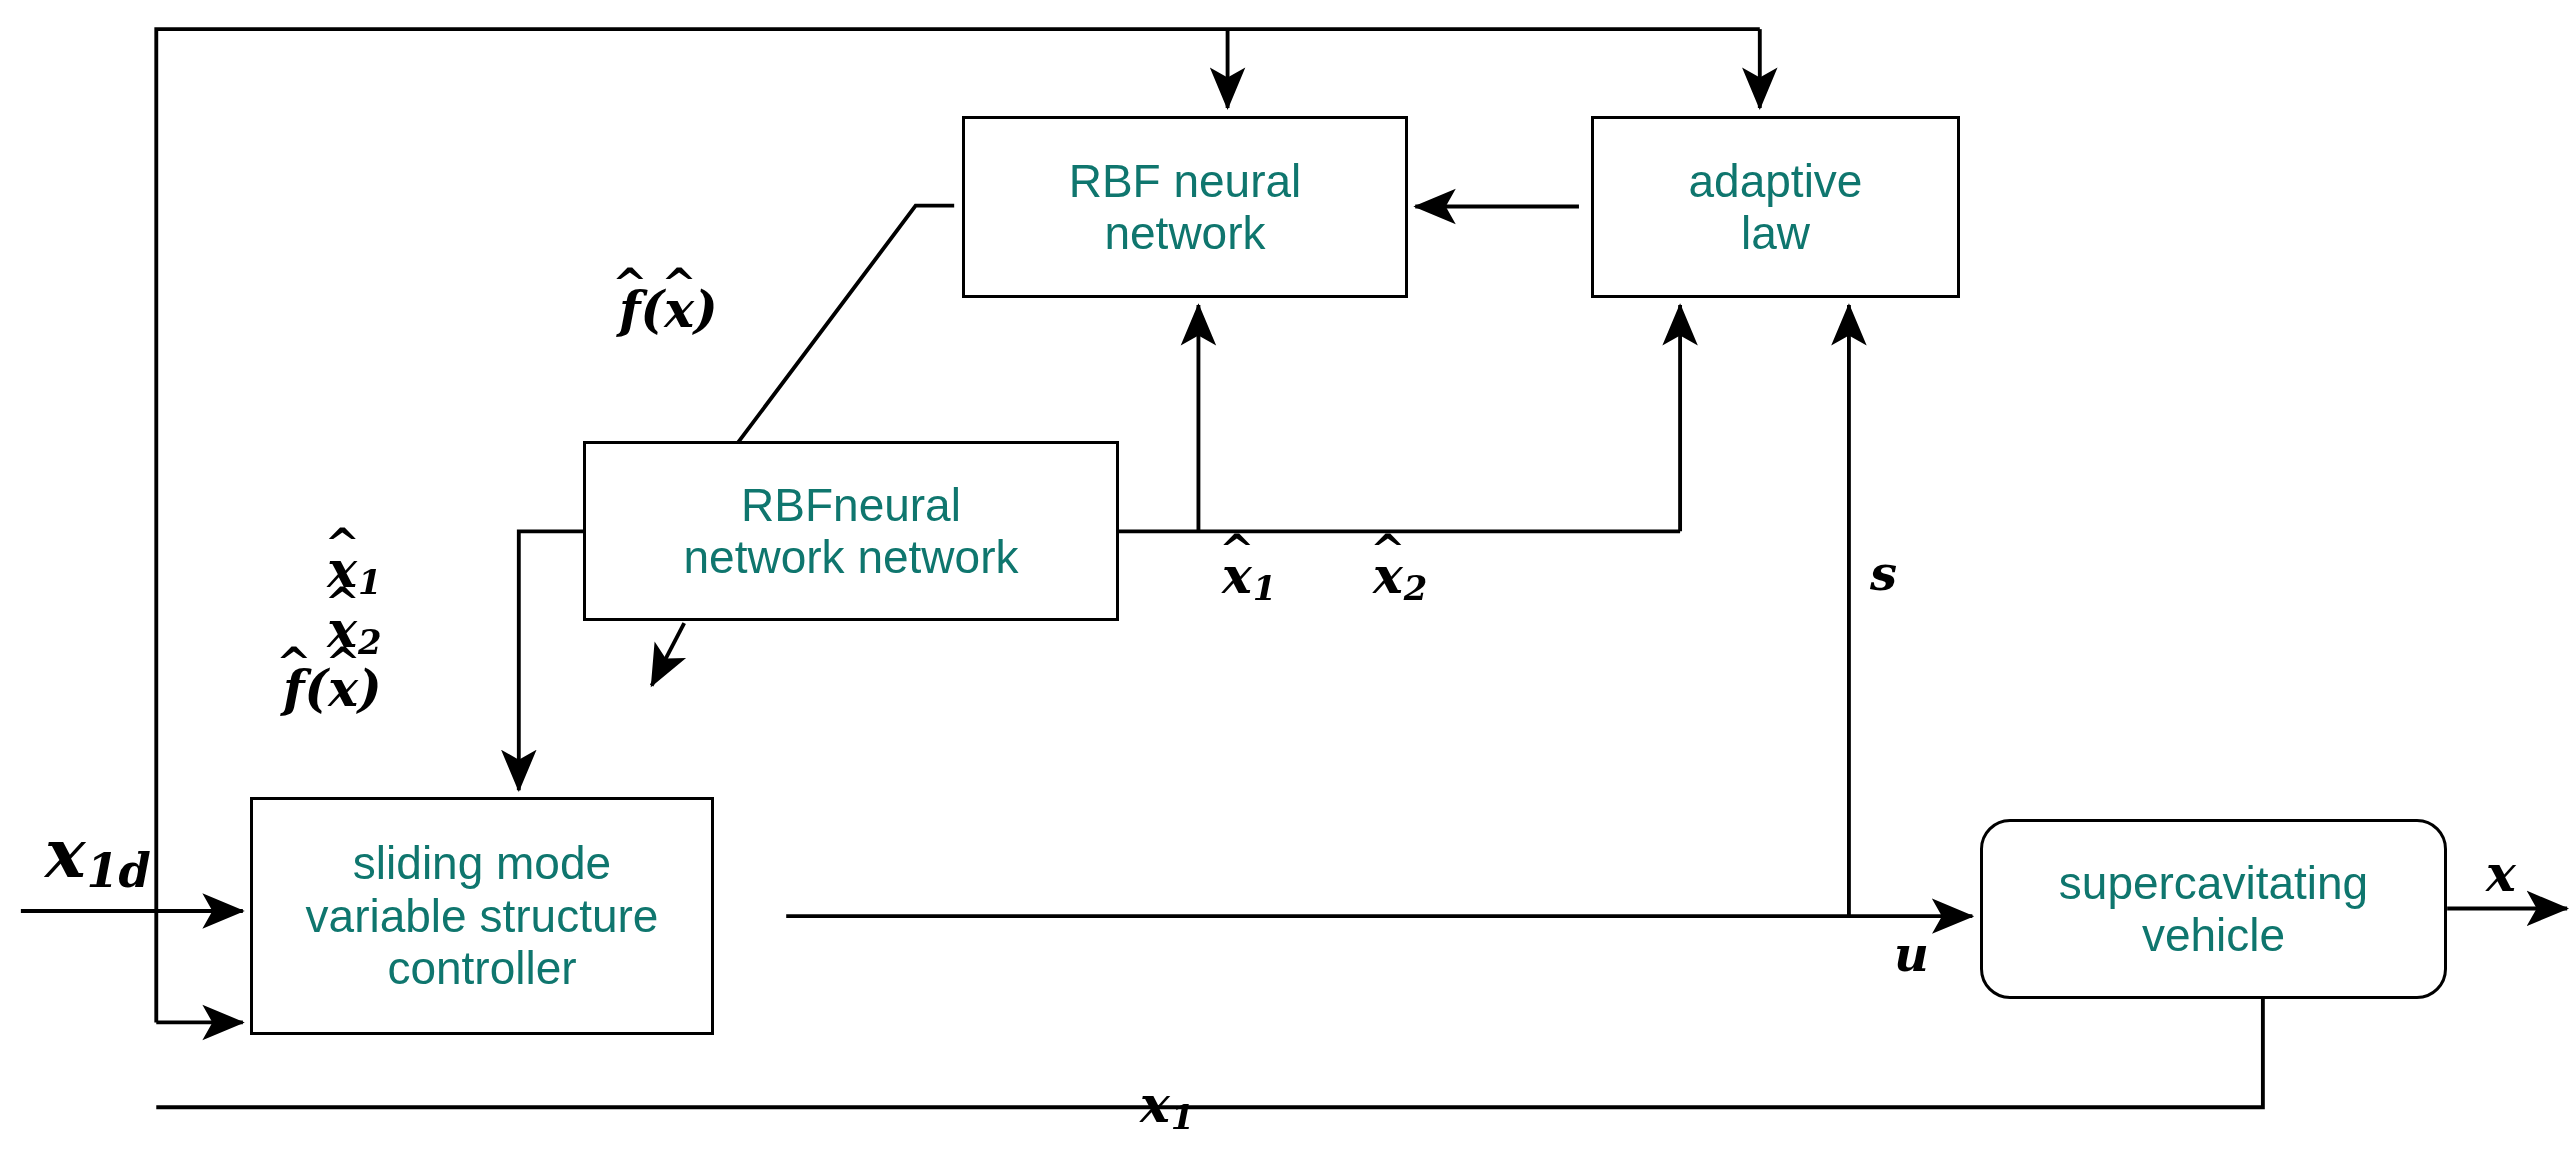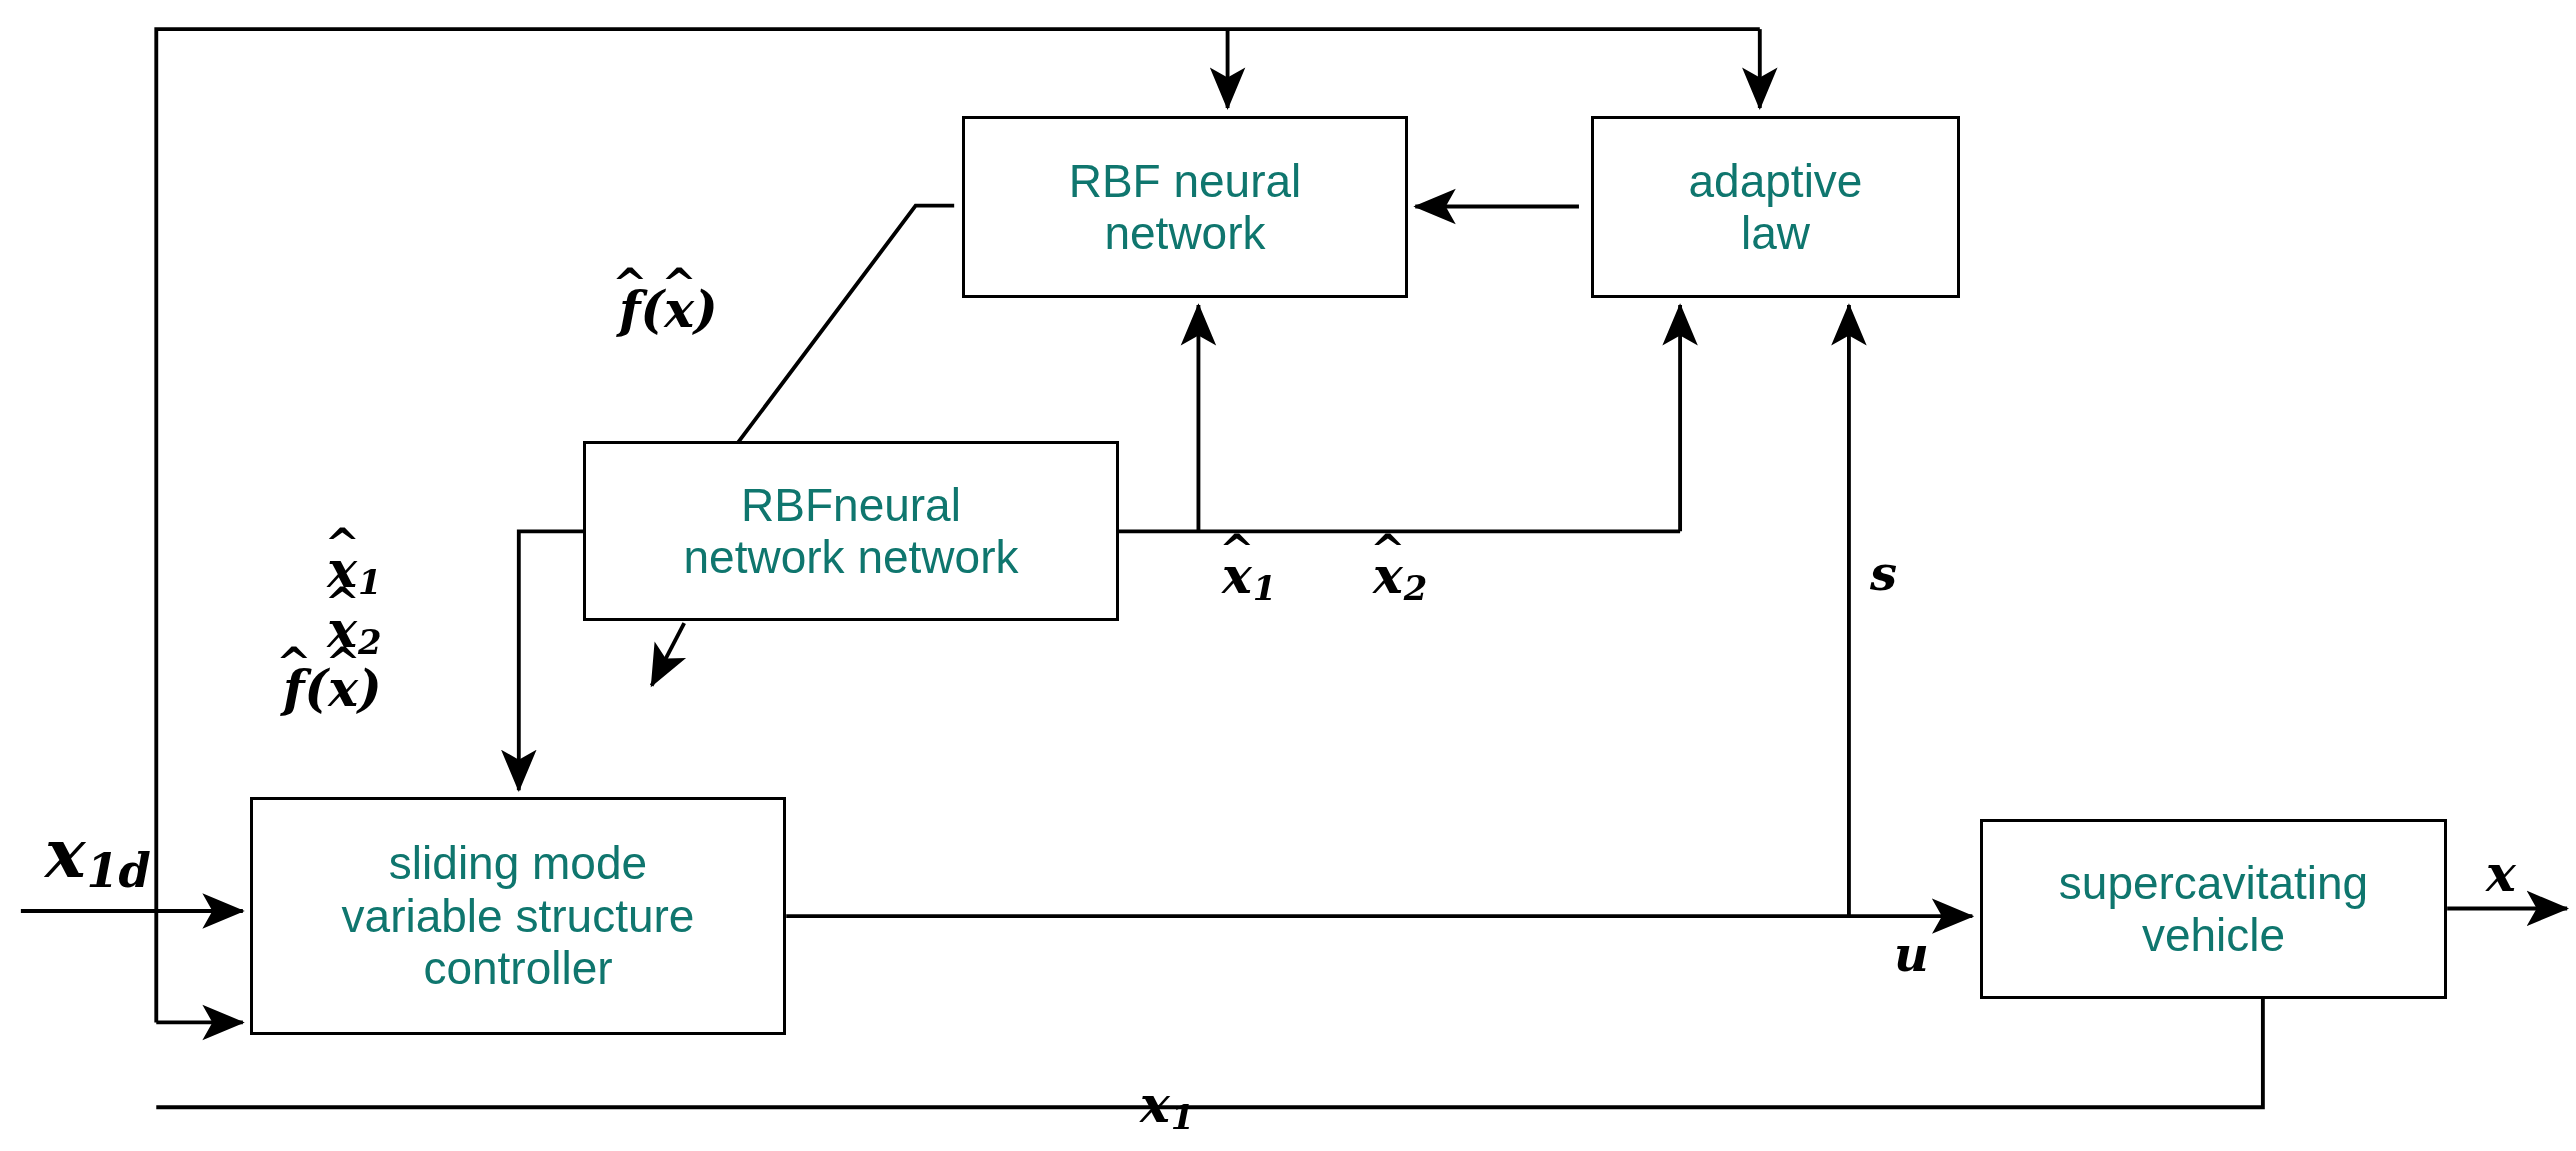--- a/index.html
+++ b/index.html
@@ -87,25 +87,25 @@
 
   <div class="blk" style="left: 962px; top: 116px; width: 446px; height: 182px; white-space: pre-line;">RBF neural
 network</div>
 
   <div class="blk" style="left: 1591px; top: 116px; width: 369px; height: 182px; white-space: pre-line;">adaptive
 law</div>
 
   <div class="blk" style="left: 583px; top: 441px; width: 536px; height: 180px; white-space: pre-line;">RBFneural
 network network</div>
 
-  <div class="blk" style="left: 250px; top: 797px; width: 536px; height: 238px; white-space: pre-line;">sliding mode
+  <div class="blk" style="left: 250px; top: 797px; width: 464px; height: 238px; white-space: pre-line;">sliding mode
 variable structure
 controller</div>
 
-  <div class="blk" style="left: 1980px; top: 819px; width: 467px; height: 180px; white-space: pre-line;">supercavitating
+  <div class="blk" style="left: 1980px; top: 819px; width: 467px; height: 180px; white-space: pre-line; border-radius: 30px;">supercavitating
 vehicle</div>
 
   <div class="lbl" style="left:619px;top:285px;font-size:50px;">
     <span class="hatwrap">f<span class="hat">^</span></span>(<span class="hatwrap">x<span class="hat">^</span></span>)
   </div>
 
   <div class="stack" style="left:283px;top:545px;align-items:flex-end;">
     <div class="lbl" style="position:relative;left:0;top:0;font-size:50px;">
       <span class="hatwrap">x<span class="hat">^</span></span><span class="sub">1</span>
     </div>

